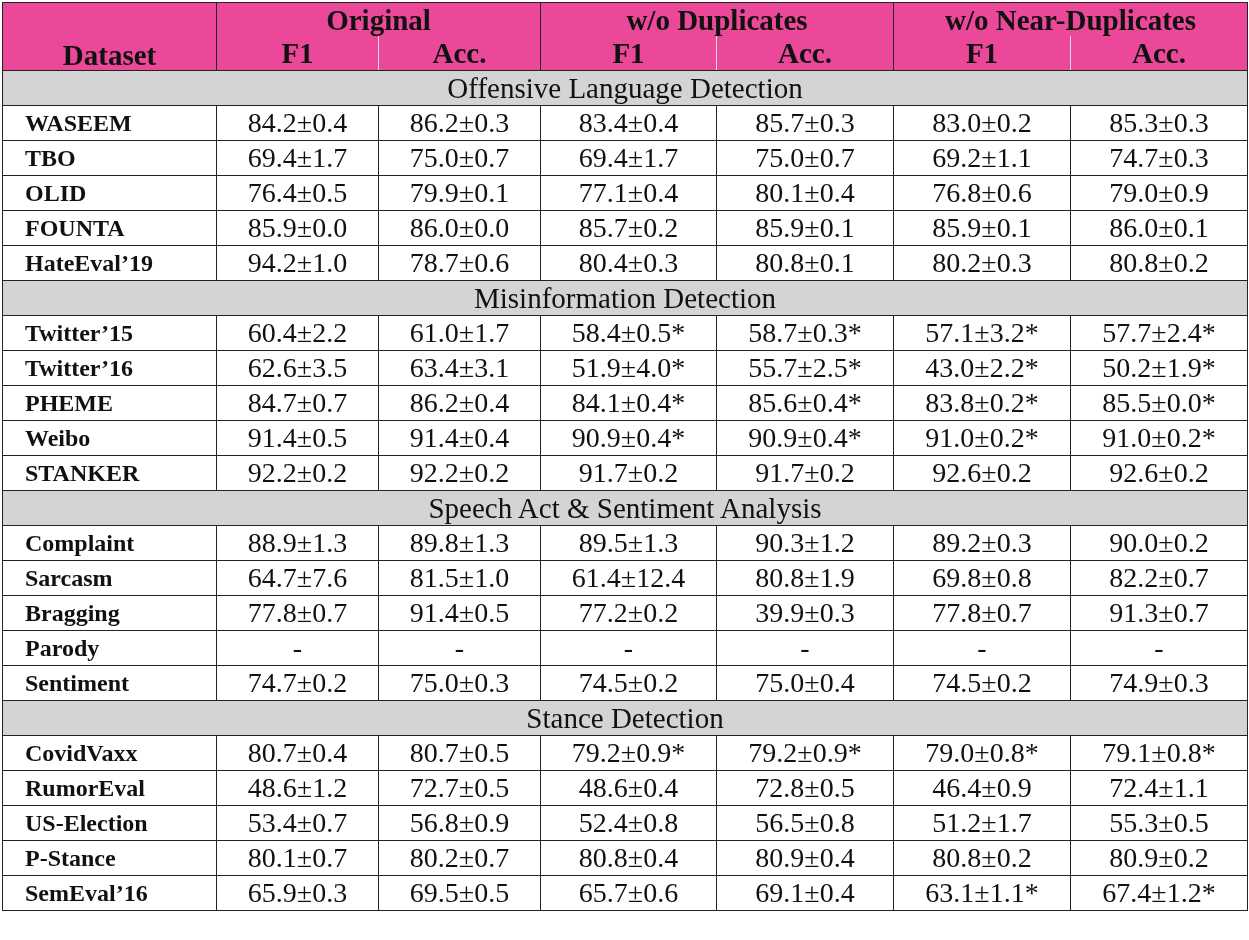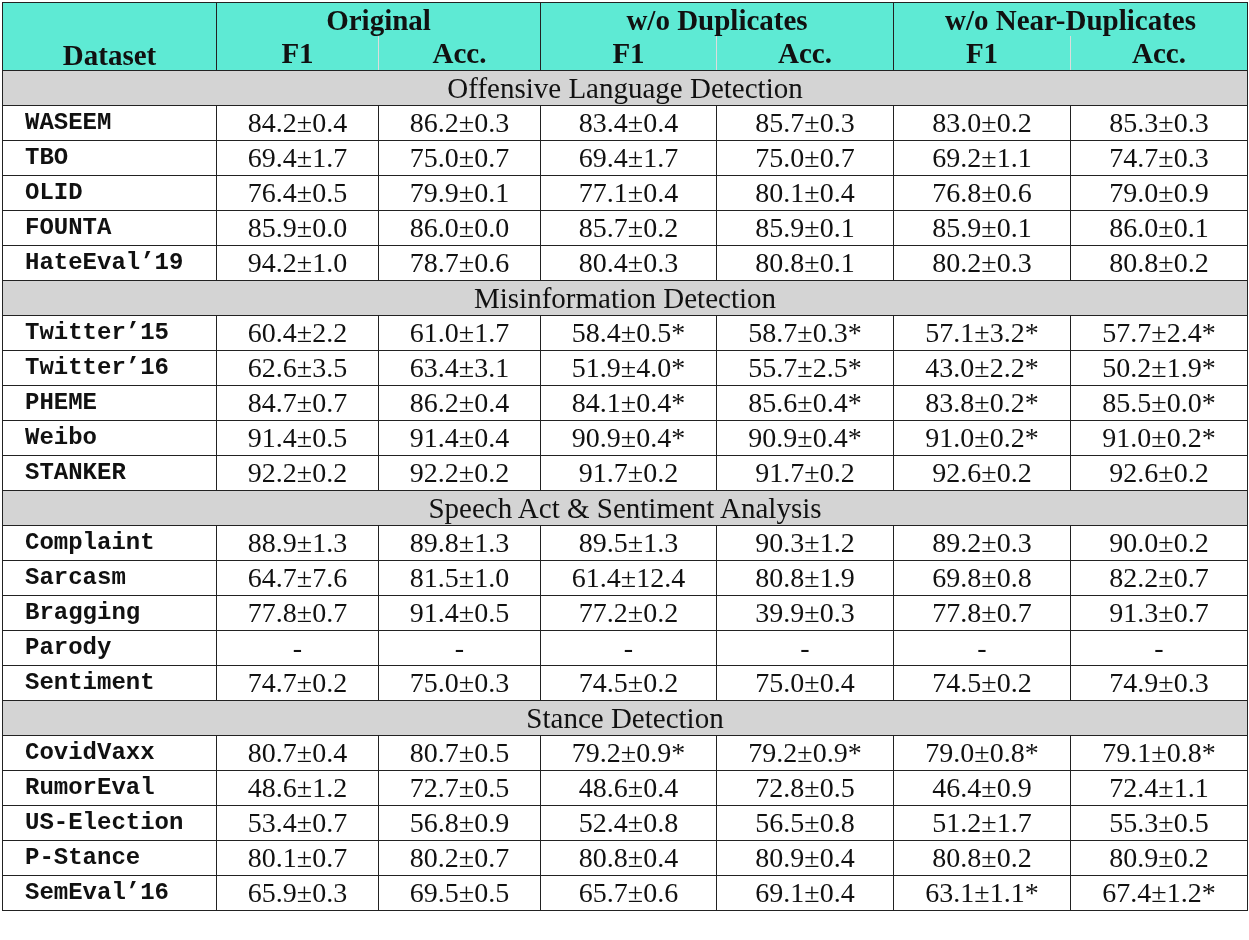--- a/index.html
+++ b/index.html
@@ -13,21 +13,21 @@
       color: #111;
     }
     table.results td, table.results th {
       border: 1.5px solid #222;
       padding: 0;
       text-align: center;
       white-space: nowrap;
       overflow: hidden;
     }
     thead th {
-      background: #5eead4;
+      background: #ec4899;
       font-weight: bold;
       font-size: 29px;
       line-height: 30px;
     }
     thead tr.h1 th { height: 33px; border-bottom: none; }
     thead tr.h2 th { height: 34px; border-top: none; }
     thead tr.h1 th.group { border-bottom: none; }
     thead tr.h2 th.sub-left { border-right: 1px solid #dcdcdc; margin-top: 44px; }
     th.dataset-head { text-align: left; padding-left: 6px; vertical-align: bottom; padding-bottom: 2px; }
     tr.section td {
@@ -38,21 +38,21 @@
       line-height: 30px;
     }
     tr.data td {
       height: 34px;
       font-size: 28px;
       line-height: 30px;
     }
     tr.data td.dname {
       text-align: left;
       padding-left: 22px;
-      font-family: Liberation Mono, monospace;
+      font-family: Liberation Serif, serif;
       font-weight: bold;
       font-size: 24px;
     }
   </style>
 </head>
 <body>
 
 <table class="results">
   <colgroup>
     <col style="width:214px">

